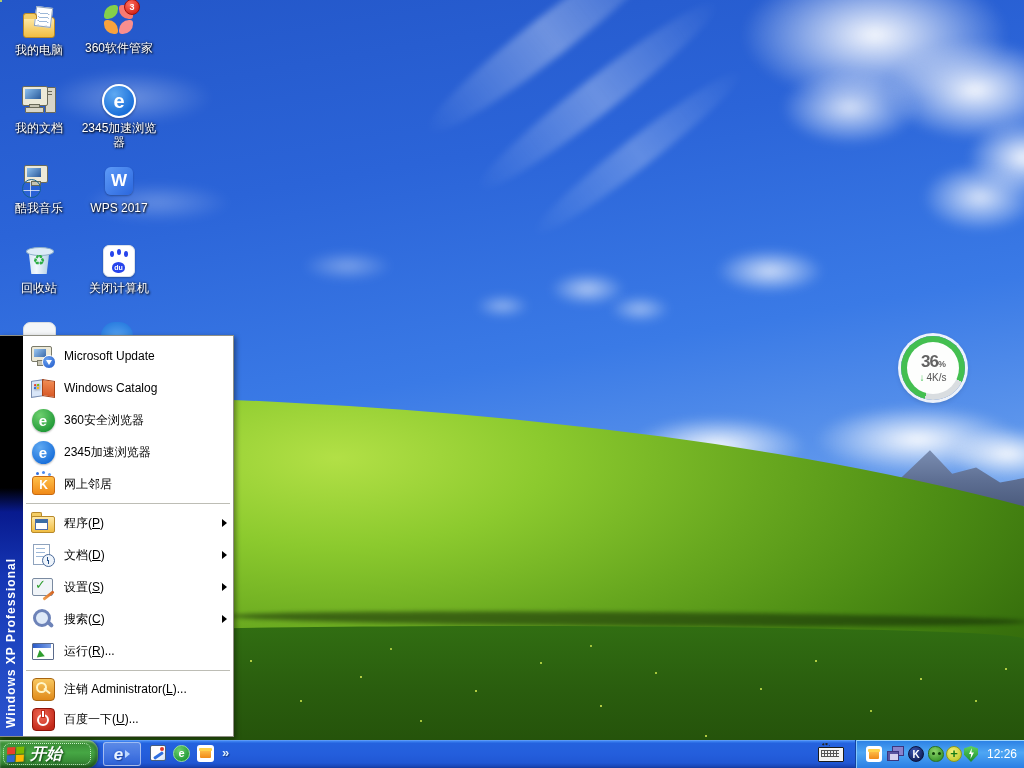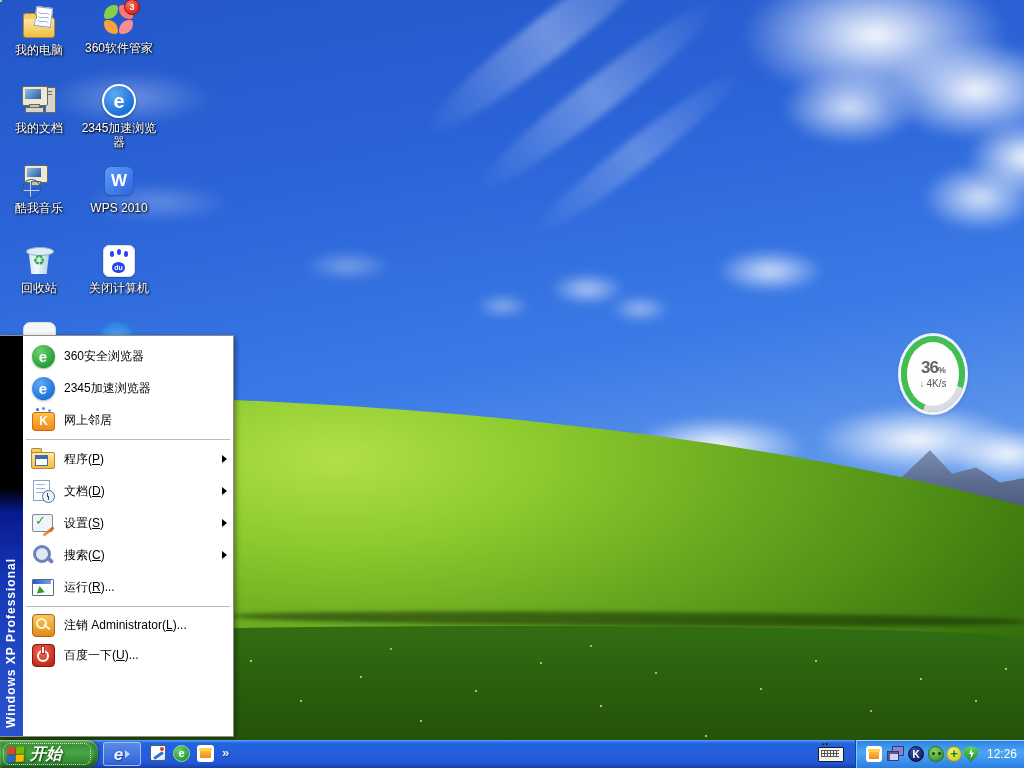--- a/index.html
+++ b/index.html
@@ -116,21 +116,21 @@
   .art-bd .palm{position:absolute;left:8px;bottom:3px;width:13px;height:11px;background:#2744ec;
     border-radius:50% 50% 46% 46%;color:#fff;font-size:7px;font-weight:bold;text-align:center;line-height:11px;}
   .art-bd .toes{position:absolute;left:6px;top:5px;width:4px;height:6px;border-radius:50%;background:#2744ec;
     box-shadow:7px -2px 0 #2744ec,14px 0 0 #2744ec;}
   
   .partial{position:absolute;z-index:1;}
   .part1{left:23px;top:322px;width:31px;height:20px;border-radius:7px 7px 0 0;background:#f4f6f8;border:1px solid #d8dde2;}
   .part2{left:101px;top:322px;width:32px;height:20px;border-radius:14px 14px 0 0;background:radial-gradient(circle at 50% 90%,#5fa9f2,#1a70da);}
 
   
-  .gauge{position:absolute;left:901px;top:336px;width:64px;height:76px;z-index:3;}
+  .gauge{position:absolute;left:901px;top:336px;width:64px;height:64px;z-index:3;}
   .gauge-ring{position:absolute;inset:0;border-radius:50%;
     background:conic-gradient(from 195deg,#43bf50 0deg 281deg,#d9dde0 281deg 360deg);
     box-shadow:0 0 0 3px rgba(255,255,255,.9),0 2px 6px rgba(0,0,0,.28);}
   .gauge-core{position:absolute;inset:6px;border-radius:50%;background:#fdfefd;
     display:flex;flex-direction:column;align-items:center;justify-content:center;line-height:1;}
   .g-pct{color:#636363;font-weight:bold;font-size:17px;letter-spacing:-1px;}
   .g-unit{font-size:9px;font-weight:bold;}
   .g-speed{margin-top:3px;font-size:10px;color:#555;display:flex;align-items:center;gap:2px;}
   .g-arrow{color:#3fbf4f;font-size:10px;font-weight:bold;}
 
@@ -327,21 +327,21 @@
       <span class="scr"></span>
     <span class="stand"></span>
       <span class="globe"></span>
   </div>
   <div class="dlabel">酷我音乐</div>
 </div>
 <div class="dicon" style="left:80px;top:164px">
   <div class="da art-wps">
     <span class="sq">W</span>
   </div>
-  <div class="dlabel">WPS 2010</div>
+  <div class="dlabel">WPS 2017</div>
 </div>
 <div class="dicon" style="left:0;top:244px">
   <div class="da art-bin">
     <span class="body"></span>
     <span class="rim"></span>
     <span class="sym">♻</span>
   </div>
   <div class="dlabel">回收站</div>
 </div>
 <div class="dicon" style="left:80px;top:244px">
@@ -366,20 +366,37 @@
       </div>
   </div>
 </div>
 
 <div class="startmenu">
   <div class="sm-side">
     <span class="sm-side-text">Windows XP Professional</span>
   </div>
   <div class="sm-items">
 
+    <div class="sm-item">
+      <span class="mi mi-msu">
+          <span class="mon"></span>
+          <span class="scr"></span>
+          <span class="stand"></span>
+          <span class="upd"></span>
+        </span>
+      <span class="sm-label">Microsoft Update</span>
+    </div>
+    <div class="sm-item">
+      <span class="mi mi-cat">
+          <span class="pl"></span>
+          <span class="pr"></span>
+          <span class="flag"></span>
+        </span>
+      <span class="sm-label">Windows Catalog</span>
+    </div>
     <div class="sm-item">
       <span class="mi mi-ecir mi-360se">
           <span class="cir">e</span>
         </span>
       <span class="sm-label">360安全浏览器</span>
     </div>
     <div class="sm-item">
       <span class="mi mi-ecir mi-2345">
           <span class="cir">e</span>
         </span>

